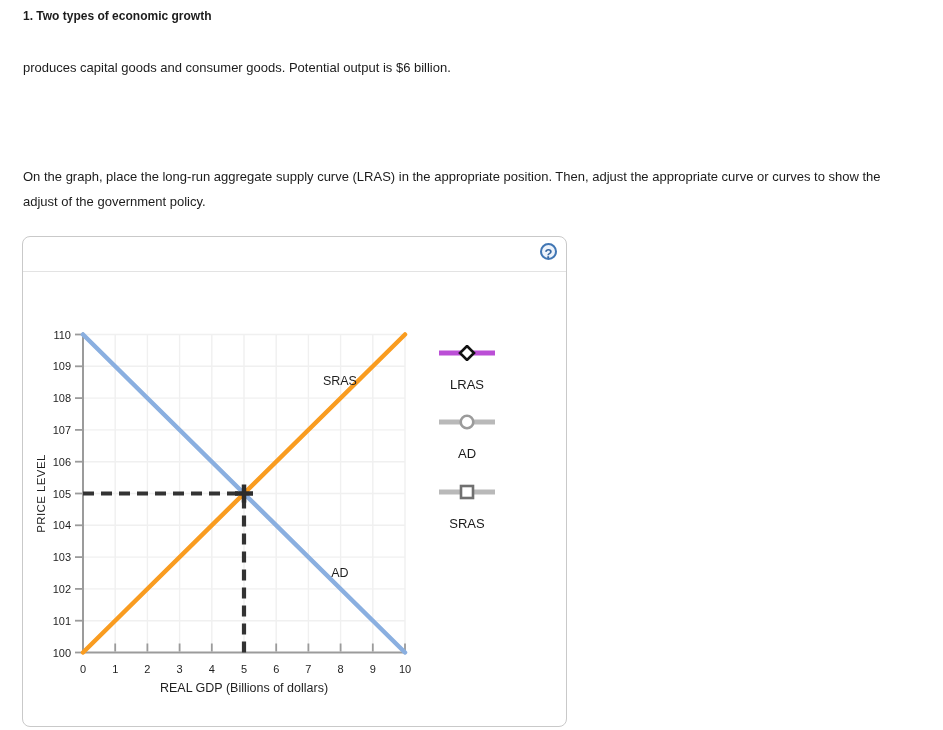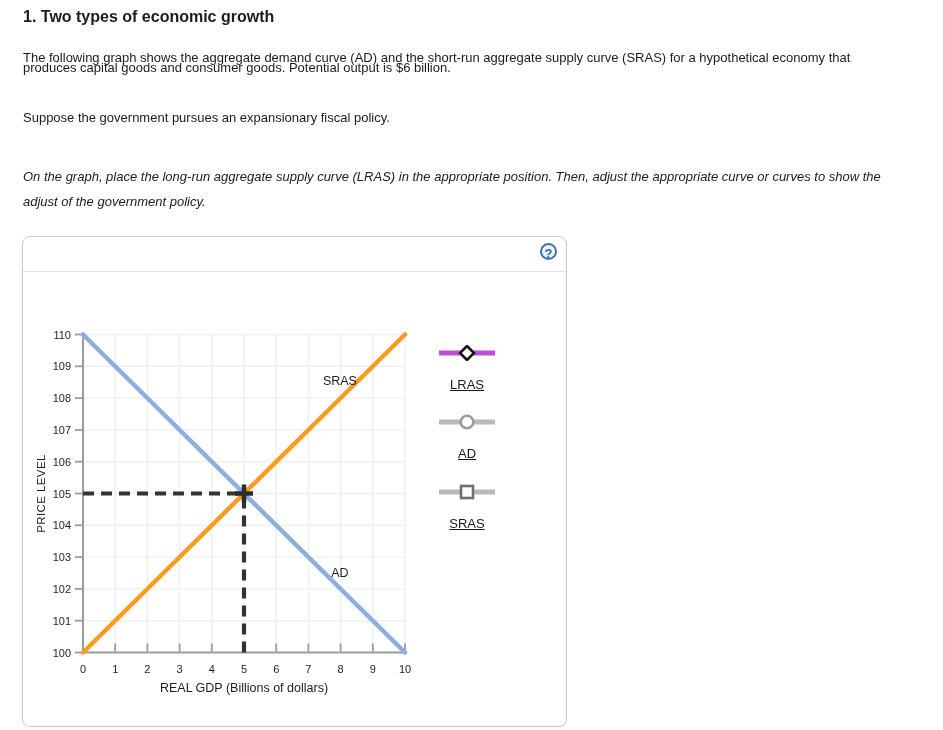--- a/index.html
+++ b/index.html
@@ -1,45 +1,43 @@
 <!DOCTYPE html>
 <html><head>
 <meta charset="utf-8">
 <style>
   html,body{margin:0;padding:0;background:#ffffff;}
   .page{position:relative;width:943px;height:730px;background:#ffffff;
         font-family:"Liberation Sans",sans-serif;color:#1c1c1c;overflow:hidden;}
   .tline{position:absolute;left:23px;white-space:nowrap;font-size:13px;line-height:15px;}
-  .title{font-weight:bold;font-size:16px;}
-  .italic{font-style:italic;}
+  .title{font-weight:bold;font-size:12px;}
+  .italic{}
   .panel{position:absolute;left:22px;top:236px;width:543px;height:489px;
          border:1px solid #c9c9c9;border-radius:8px;background:#ffffff;}
   .panel-header{position:absolute;left:0;top:0;width:100%;height:34px;
                 border-bottom:1px solid #e3e3e3;}
   .help-button{position:absolute;top:6px;right:9px;width:17px;height:17px;
                border-radius:50%;border:2px solid #4076b4;background:#edf3fb;
                color:#34659f;font-weight:bold;font-size:13px;line-height:17px;
                text-align:center;cursor:pointer;padding:0;
                font-family:"Liberation Sans",sans-serif;}
   #chart-svg{position:absolute;left:0;top:35px;}
   #chart-svg text{font-family:"Liberation Sans",sans-serif;fill:#1f1f1f;}
-  .palette-item{position:absolute;left:394px;width:100px;text-align:center;cursor:pointer;text-decoration:underline;}
+  .palette-item{position:absolute;left:394px;width:100px;text-align:center;cursor:pointer;}
   .palette-item svg{display:block;margin:0 auto;}
   .palette-label{margin-top:16px;font-size:13px;color:#1a1a1a;}
   .pi-0{top:108px}.pi-1{top:177px}.pi-2{top:247px}
 </style>
 </head>
 <body>
 
 <div class="page">
 
   <div class="tline title" style="top:9px">1. Two types of economic growth</div>
-  <div class="tline" style="top:50px">The following graph shows the aggregate demand curve (AD) and the short-run aggregate supply curve (SRAS) for a hypothetical economy that</div>
   <div class="tline" style="top:60px">produces capital goods and consumer goods. Potential output is $6 billion.</div>
-  <div class="tline" style="top:110px">Suppose the government pursues an expansionary fiscal policy.</div>
   <div class="tline italic" style="top:169px">On the graph, place the long-run aggregate supply curve (LRAS) in the appropriate position. Then, adjust the appropriate curve or curves to show the</div>
   <div class="tline italic" style="top:194px">adjust of the government policy.</div>
 
   <div class="panel">
     <div class="panel-header">
       <button class="help-button">?</button>
     </div>
 
     <svg id="chart-svg" width="543" height="454" viewBox="0 0 543 454">
         <g>

